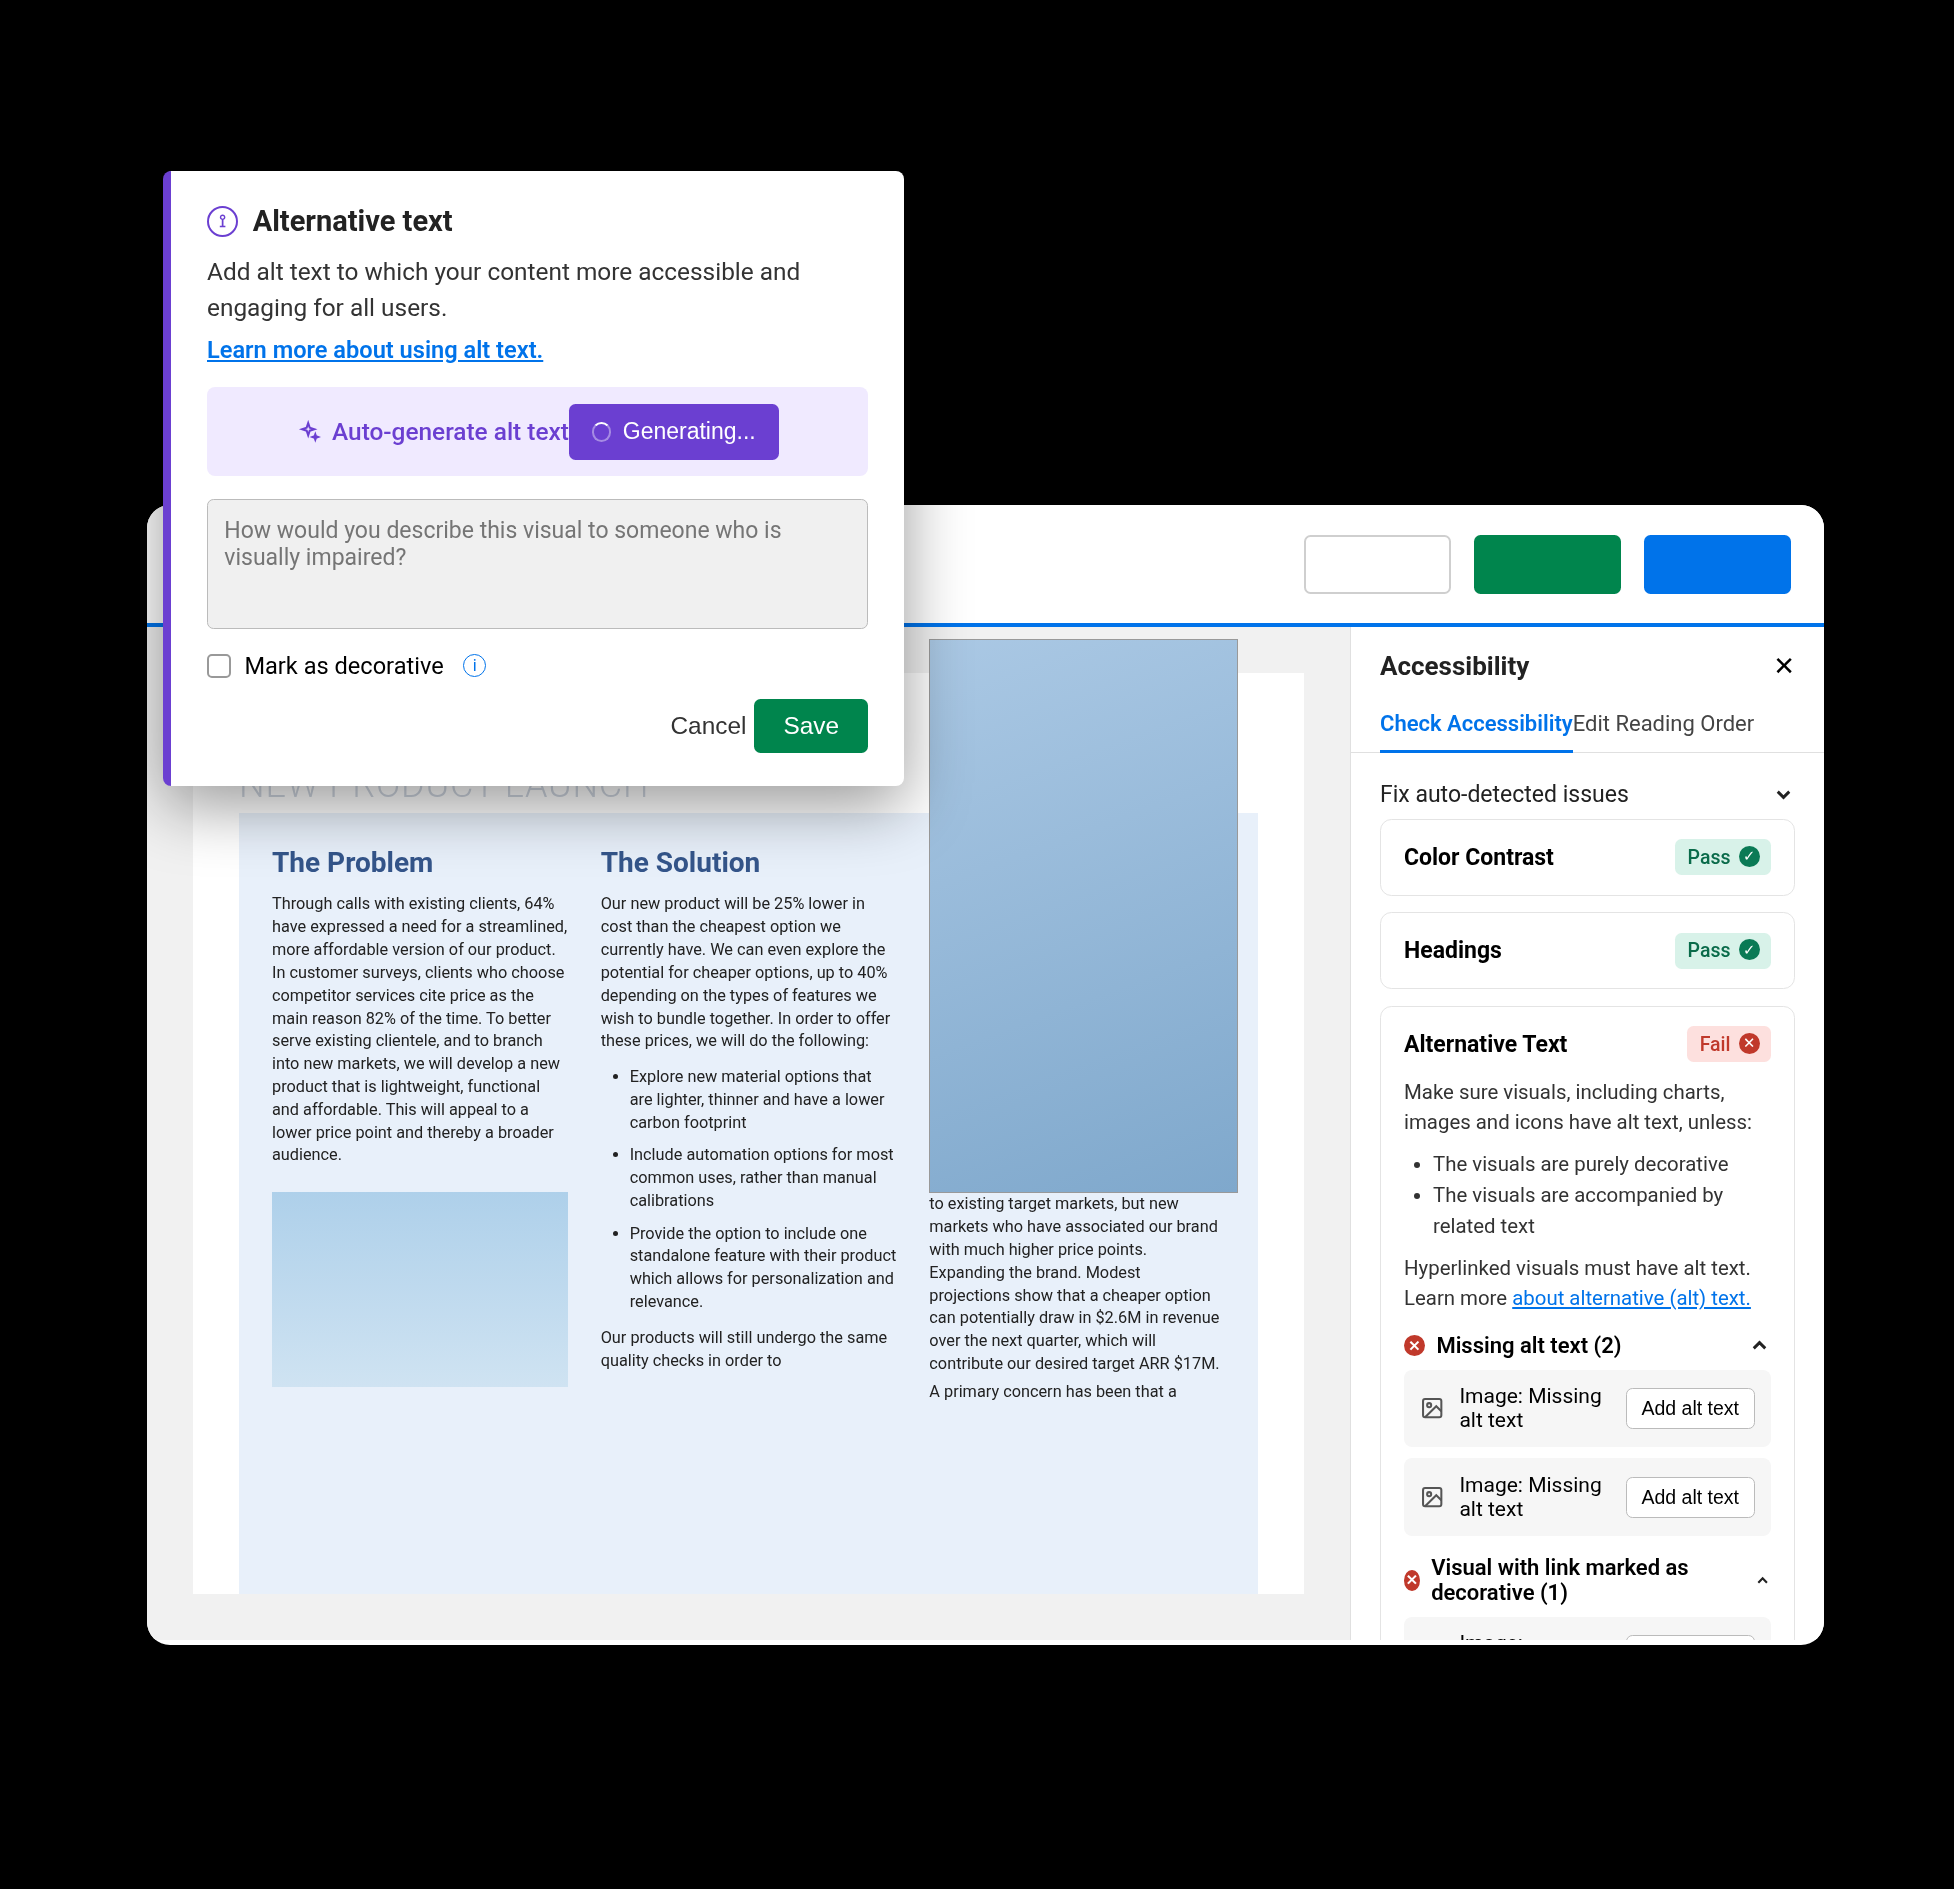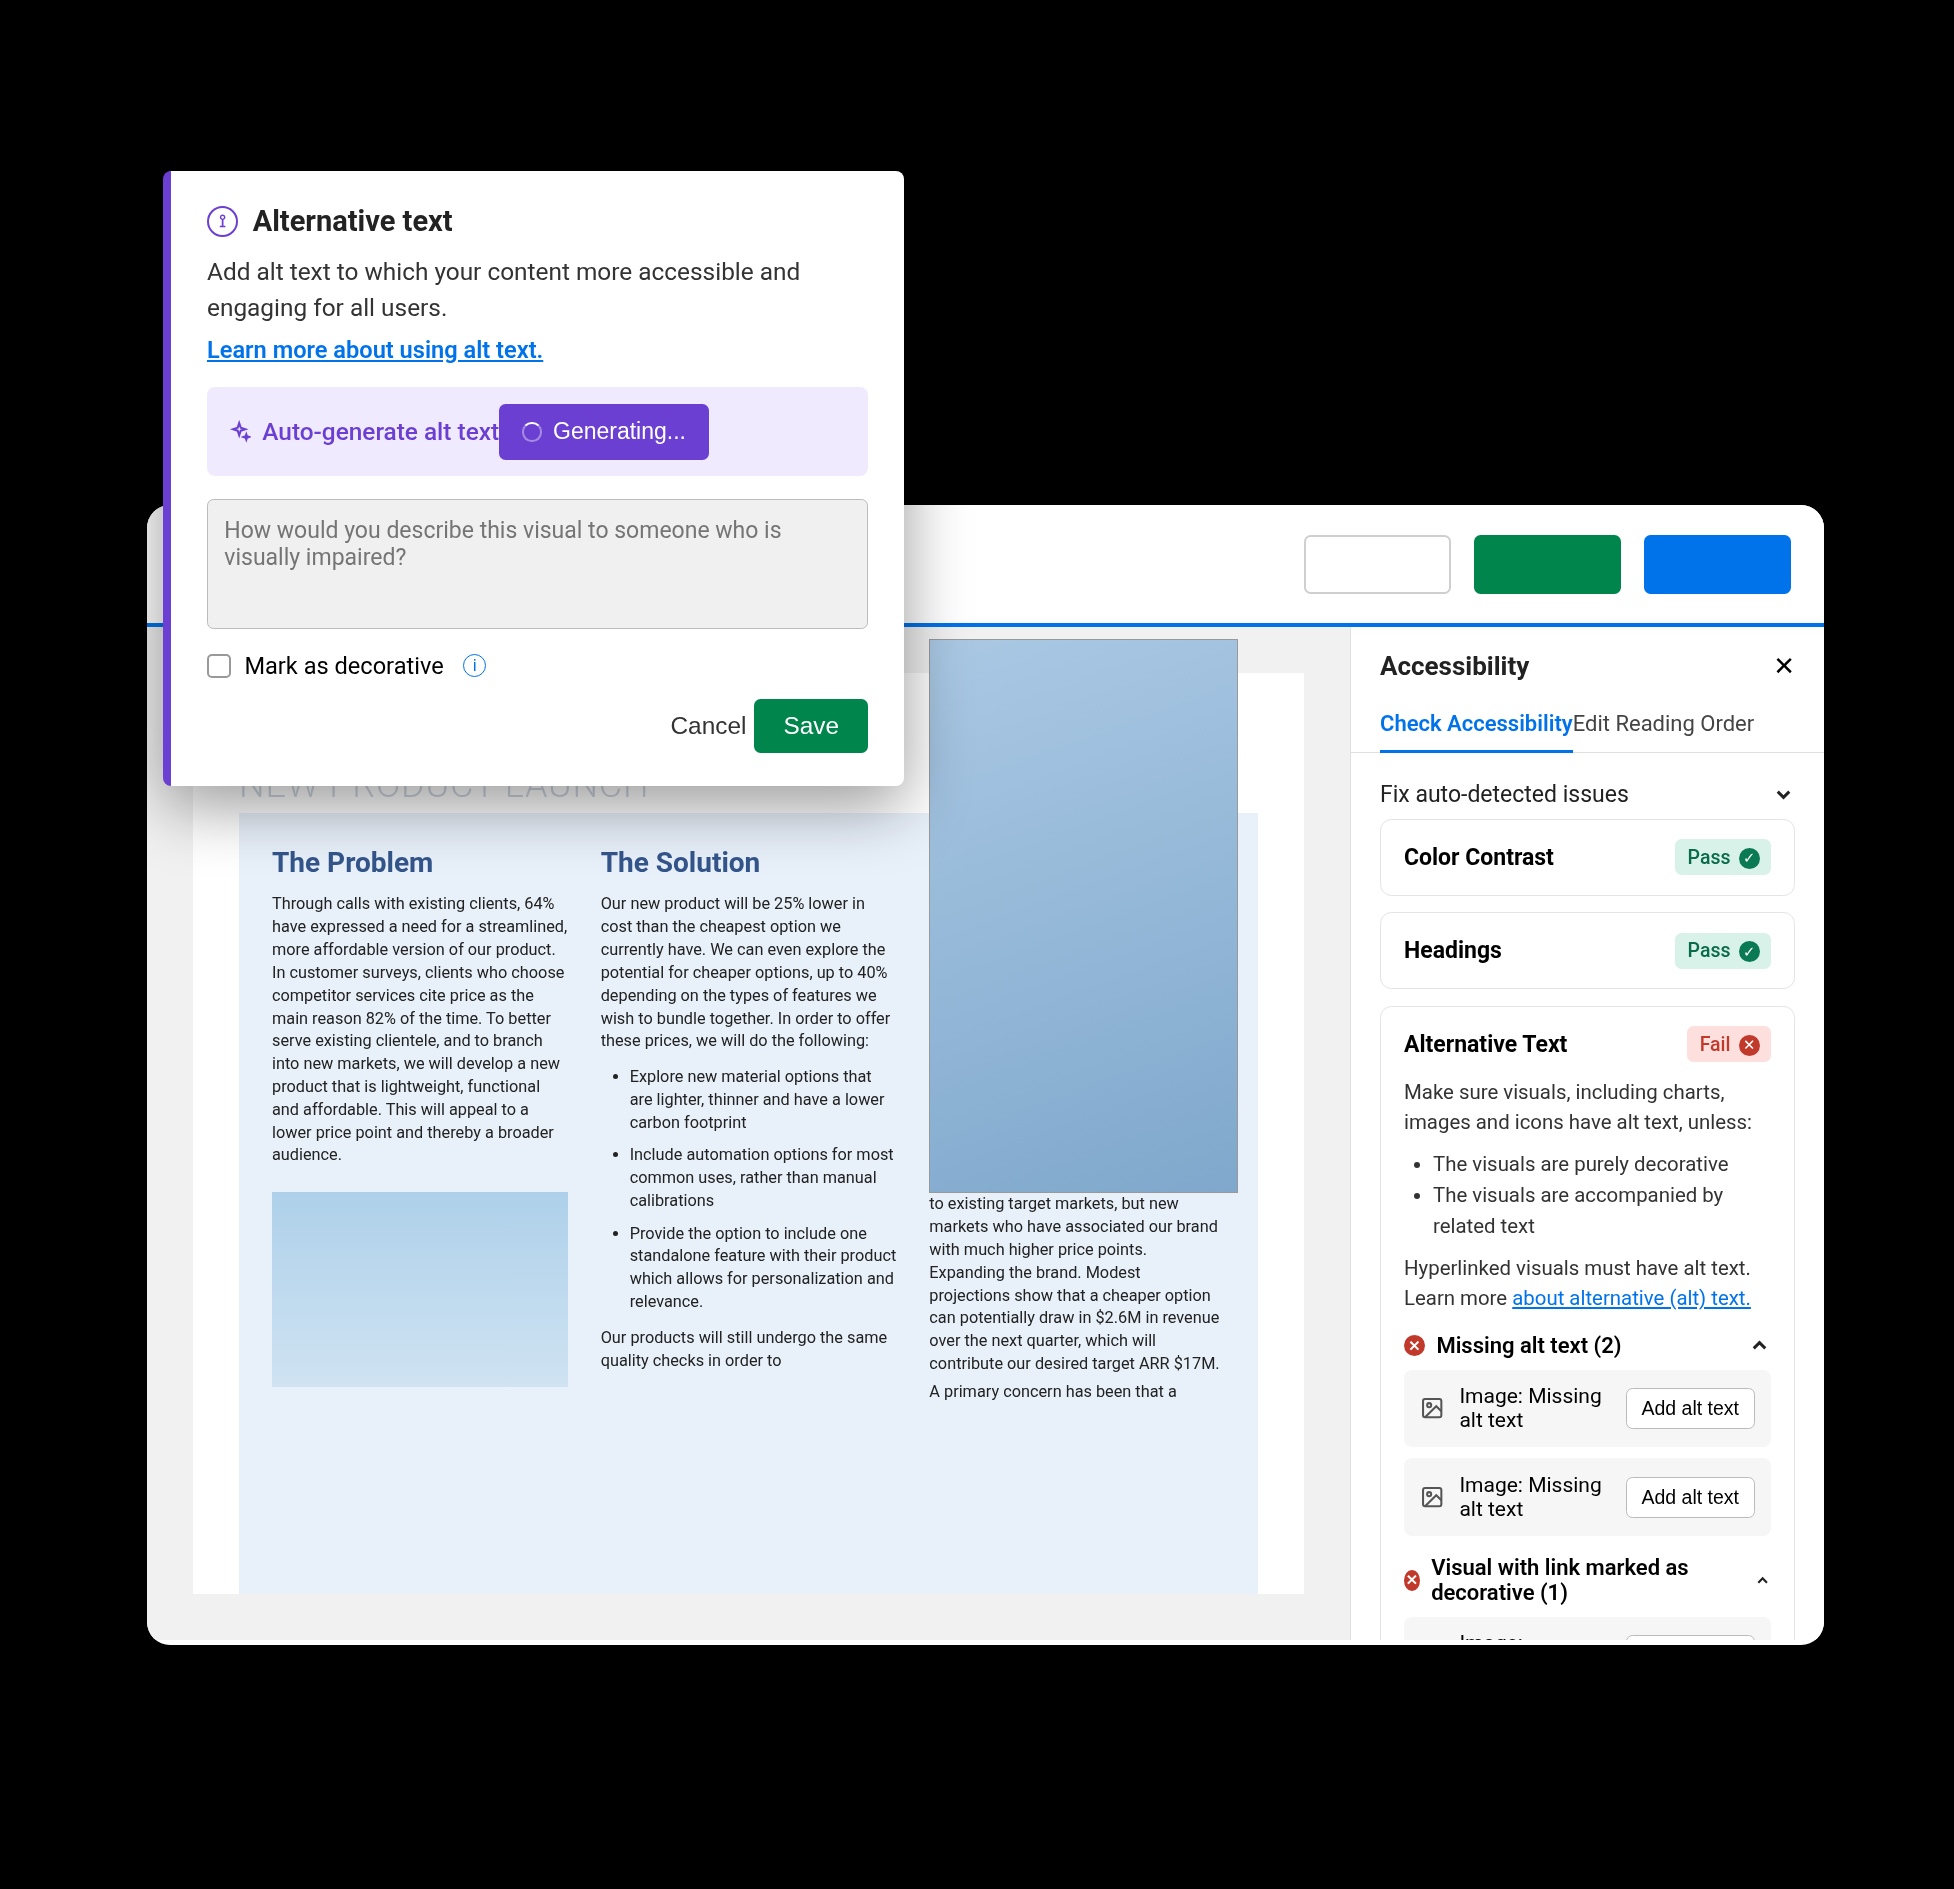--- a/index.html
+++ b/index.html
@@ -31,41 +31,41 @@
 .close{font-size:26px;cursor:pointer}
 .tabs{display:flex;padding:0 29px;border-bottom:1.6px solid #e0e0e0}
 .tab{padding:14.7px 0;font-size:22px;color:#444;cursor:pointer}
 .tab.active{color:#0073ea;font-weight:600;border-bottom:3.3px solid #0073ea;margin-bottom:-1.6px}
 .section{padding:16.3px 29px}
 .sec-head{display:flex;justify-content:space-between;align-items:center;font-size:23px;color:#222;padding:11.4px 0}
 .chev{width:23px;height:23px}
 .card{border:1.6px solid #e4e4e4;border-radius:11.4px;padding:19.5px 23px;margin-bottom:16.3px}
 .card-row{display:flex;justify-content:space-between;align-items:center}
 .card-title{font-weight:700;font-size:23px}
-.badge{font-size:19.5px;padding:6.5px 11.4px 6.5px 13px;border-radius:6.5px;display:inline-flex;align-items:flex-end;gap:8.1px;font-weight:500}
+.badge{font-size:19.5px;padding:6.5px 11.4px 6.5px 13px;border-radius:6.5px;display:inline-flex;align-items:flex-start;gap:8.1px;font-weight:500}
 .badge.pass{background:#d8f2e9;color:#0a6b4a}
 .badge.fail{background:#fde0de;color:#c0392b}
 .bdot{width:21px;height:21px;border-radius:50%;display:inline-flex;align-items:center;justify-content:center;color:#fff;font-size:14.7px}
 .bdot.g{background:#0a7a55}.bdot.r{background:#c0392b}
 .card-body{margin-top:14.7px;font-size:20.4px;line-height:1.5;color:#333}
 .card-body ul{margin:11.4px 0 11.4px 29px}
 .card-body a{color:#0073ea;text-decoration:underline}
 .subhead{display:flex;align-items:center;gap:11.4px;font-weight:600;font-size:22px;margin:19.5px 0 11.4px}
 .subhead .sp{flex:1}
 .issue{display:flex;align-items:center;gap:14.7px;background:#f6f6f6;border-radius:8.1px;padding:14.7px 16.3px;margin-bottom:11.4px}
 .issue .lbl{flex:1;font-size:21px}
 .addbtn{border:1.6px solid #bbb;background:#fff;border-radius:6.5px;padding:8.1px 14.7px;font-size:19.5px;cursor:pointer}
 .imgico{width:24.4px;height:24.4px}
 .modal{position:absolute;left:163px;top:171px;width:741px;background:#fff;border-radius:8.1px;box-shadow:0 19.5px 65px rgba(0,0,0,.4);border-left:8.1px solid #6b3fd1;padding:33px 36px}
 .m-head{display:flex;align-items:center;gap:14.7px;margin-bottom:16.3px}
 .m-ico{width:31px;height:31px;border:2.4px solid #6b3fd1;border-radius:50%;display:flex;align-items:center;justify-content:center;color:#6b3fd1;font-size:18px;font-weight:700}
 .m-title{font-weight:700;font-size:29px;color:#222}
 .m-desc{font-size:24.4px;line-height:1.45;color:#333;margin-bottom:11.4px}
 .m-link{color:#0073ea;font-size:23.6px;font-weight:600;text-decoration:underline}
-.genrow{display:flex;justify-content:flex-start;align-items:center;background:#f0eaff;border-radius:8.1px;padding:16.3px 19.5px;margin:23px 0}
+.genrow{display:flex;justify-content:center;align-items:center;background:#f0eaff;border-radius:8.1px;padding:16.3px 19.5px;margin:23px 0}
 .genlbl{color:#6b3fd1;font-size:24.4px;font-weight:500;display:flex;align-items:center;gap:11.4px}
 .genbtn{background:#6b3fd1;color:#fff;border:none;border-radius:6.5px;padding:14.7px 23px;font-size:23px;display:flex;align-items:center;gap:11.4px}
 .spinner{width:19.5px;height:19.5px;border:2.4px solid rgba(255,255,255,.4);border-top-color:#fff;border-radius:50%}
 textarea.alt{width:100%;height:130px;border:1.6px solid #bbb;background:#f0f0f0;border-radius:6.5px;padding:16.3px;font-size:23px;font-family:inherit;resize:none;color:#666}
 .deco{display:flex;align-items:center;gap:13px;margin:19.5px 0;font-size:23.6px}
 .cb{width:24.4px;height:24.4px;border:2.4px solid #999;border-radius:4.9px}
 .info{width:23px;height:23px;border:1.6px solid #0073ea;border-radius:50%;color:#0073ea;display:inline-flex;align-items:center;justify-content:center;font-size:16.3px;margin-left:6.5px}
 .m-actions{display:flex;justify-content:flex-end;gap:8px;align-items:center;margin-top:13px}
 .cancel{font-size:24.4px;color:#333;background:none;border:none;cursor:pointer}
 .save{background:#00854d;color:#fff;font-size:24.4px;border:none;border-radius:6.5px;padding:13px 29px;cursor:pointer}

